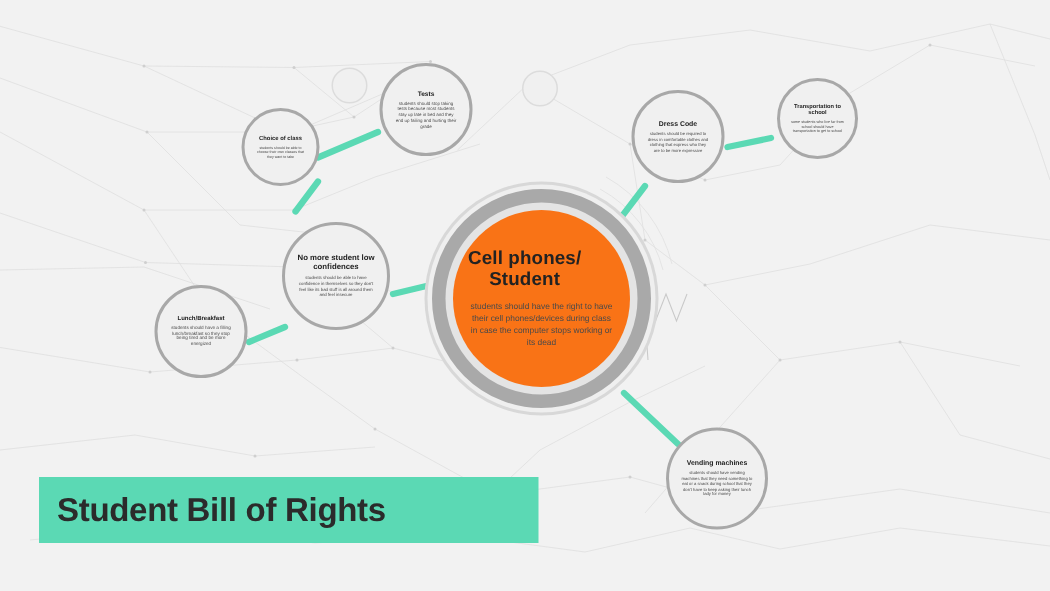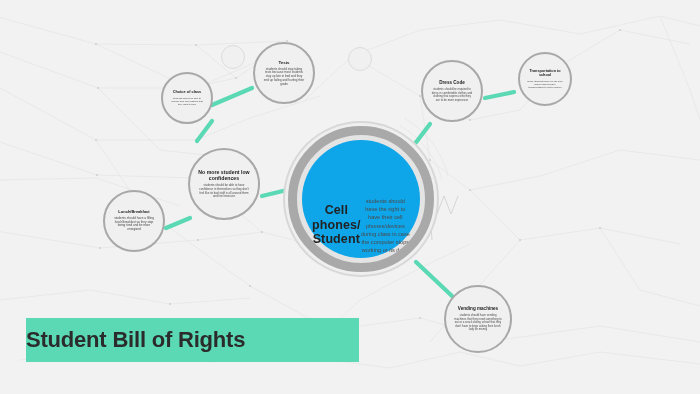--- a/index.html
+++ b/index.html
@@ -55,24 +55,24 @@
   #node-cell {
     left: 288px; top: 126px;
     width: 146px; height: 146px;
     background: #e4e4e4;
     border: 9px solid #a9a9a9;
     box-shadow: 0 0 0 3px #efefef, 0 0 0 5px #d8d8d8;
   }
   #node-cell .inner {
     width: 118px; height: 118px;
     border-radius: 50%;
-    background: #0ea5e9;
+    background: #f97316;
     display: flex;
-    flex-direction: row;
-    align-items: flex-end;
+    flex-direction: column;
+    align-items: flex-start;
     justify-content: center;
     padding: 4px 10px;
     box-sizing: border-box;
   }
   #node-cell .n-title { font-size: 12.5px; margin-bottom: 7px; letter-spacing: .1px; }
   #node-cell .n-body  { font-size: 5.6px; line-height: 1.45; }
 
   
   #node-nomore { left: 188px; top: 148px; width: 72px; height: 72px; }
   #node-nomore .n-title { font-size: 5.2px; margin-bottom: 3px; padding: 0 6px; }
@@ -119,21 +119,21 @@
   #mini-2 { left: 348px; top: 47px; width: 22px; height: 22px; }
 
   
   #title-banner {
     position: absolute;
     left: 26px; top: 318px;
     width: 333px; height: 44px;
     background: #5bd9b4;
     display: flex;
     align-items: center;
-    padding-left: 0;
+    padding-left: 12px;
     box-sizing: border-box;
   }
   #title-banner .t-text {
     font-family: "Liberation Sans Narrow", "Liberation Sans", sans-serif;
     font-size: 22px;
     font-weight: bold;
     color: #2b2b2b;
     letter-spacing: -0.2px;
   }
 </style>

